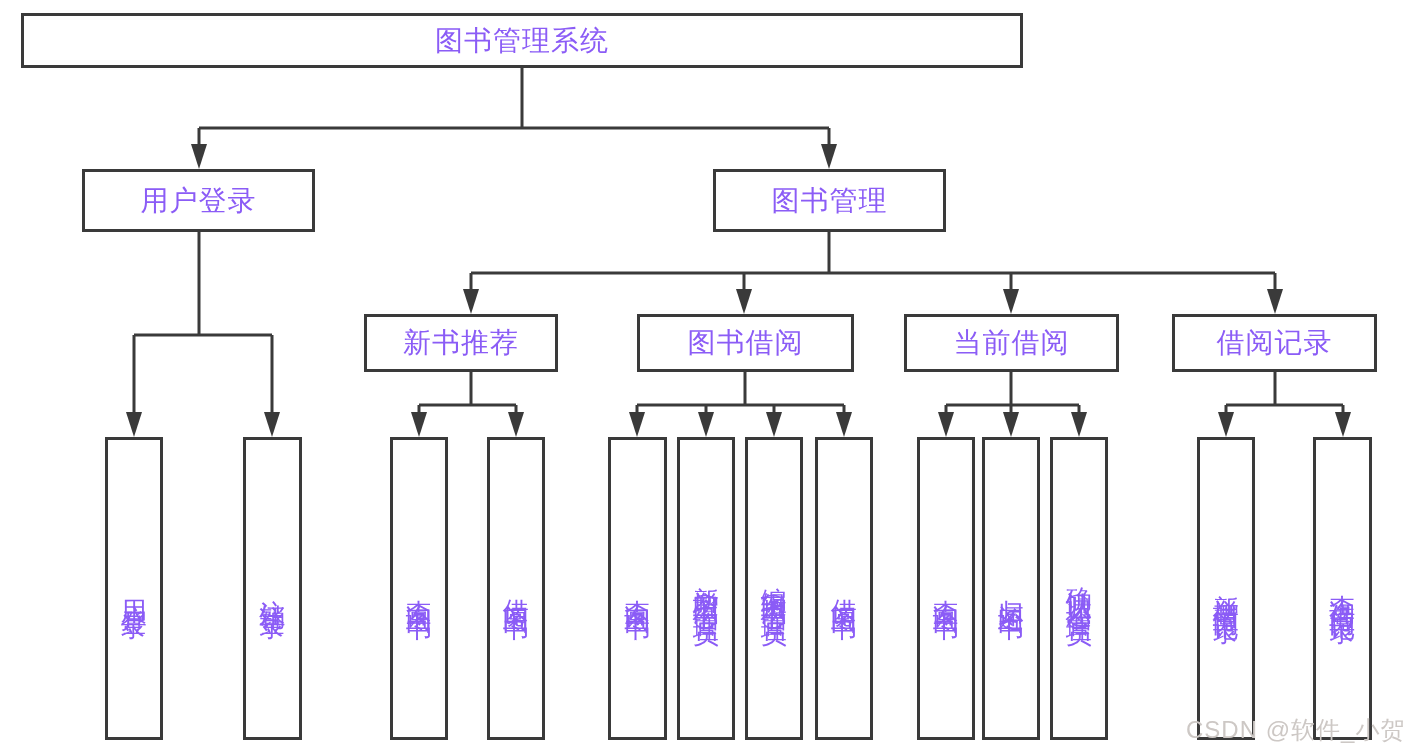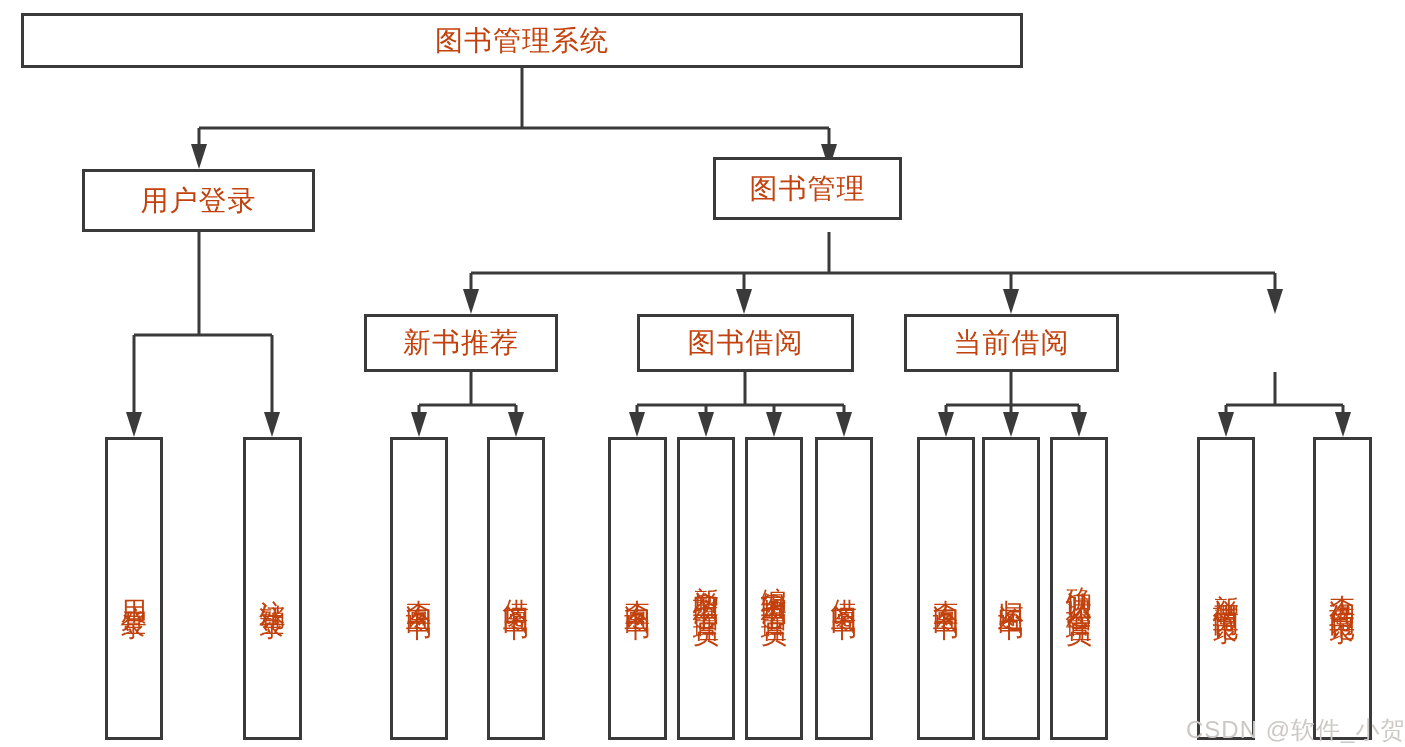--- a/index.html
+++ b/index.html
@@ -13,21 +13,21 @@
   .connectors{position:absolute;left:0;top:0;width:1405px;height:747px;z-index:1;}
   .node{
     position:absolute;
     box-sizing:border-box;
     border:3px solid #3a3a3a;
     background:#ffffff;
     display:flex;
     align-items:center;
     justify-content:center;
     font-size:28px;
-    color:#c2410c;
+    color:#8b5cf6;
     letter-spacing:1px;
     z-index:2;
   }
   .leaf{
     writing-mode:vertical-rl;
     text-orientation:mixed;
     font-size:26px;
     letter-spacing:5px;
     line-height:1.1;
   }
@@ -111,32 +111,35 @@
     </g>
   </svg>
 
   <div class="node" style="left:21px;top:13px;width:1002px;height:55px">
     <span>图书管理系统</span>
   </div>
 
   <div class="node" style="left:82px;top:169px;width:233px;height:63px">
     <span>用户登录</span>
   </div>
-  <div class="node" style="left:713px;top:157px;width:189px;height:63px">
+  <div class="node" style="left:713px;top:169px;width:233px;height:63px">
     <span>图书管理</span>
   </div>
 
   <div class="node" style="left:364px;top:314px;width:194px;height:58px">
     <span>新书推荐</span>
   </div>
   <div class="node" style="left:904px;top:314px;width:215px;height:58px">
     <span>当前借阅</span>
   </div>
   <div class="node" style="left:637px;top:314px;width:217px;height:58px">
     <span>图书借阅</span>
+  </div>
+  <div class="node" style="left:1172px;top:314px;width:205px;height:58px">
+    <span>借阅记录</span>
   </div>
 
   <div class="node leaf" style="left:105px;top:437px;width:58px;height:303px">
     <span>用户登录</span>
   </div>
   <div class="node leaf" style="left:243px;top:437px;width:59px;height:303px">
     <span>注销登录</span>
   </div>
 
   <div class="node leaf" style="left:390px;top:437px;width:58px;height:303px">

